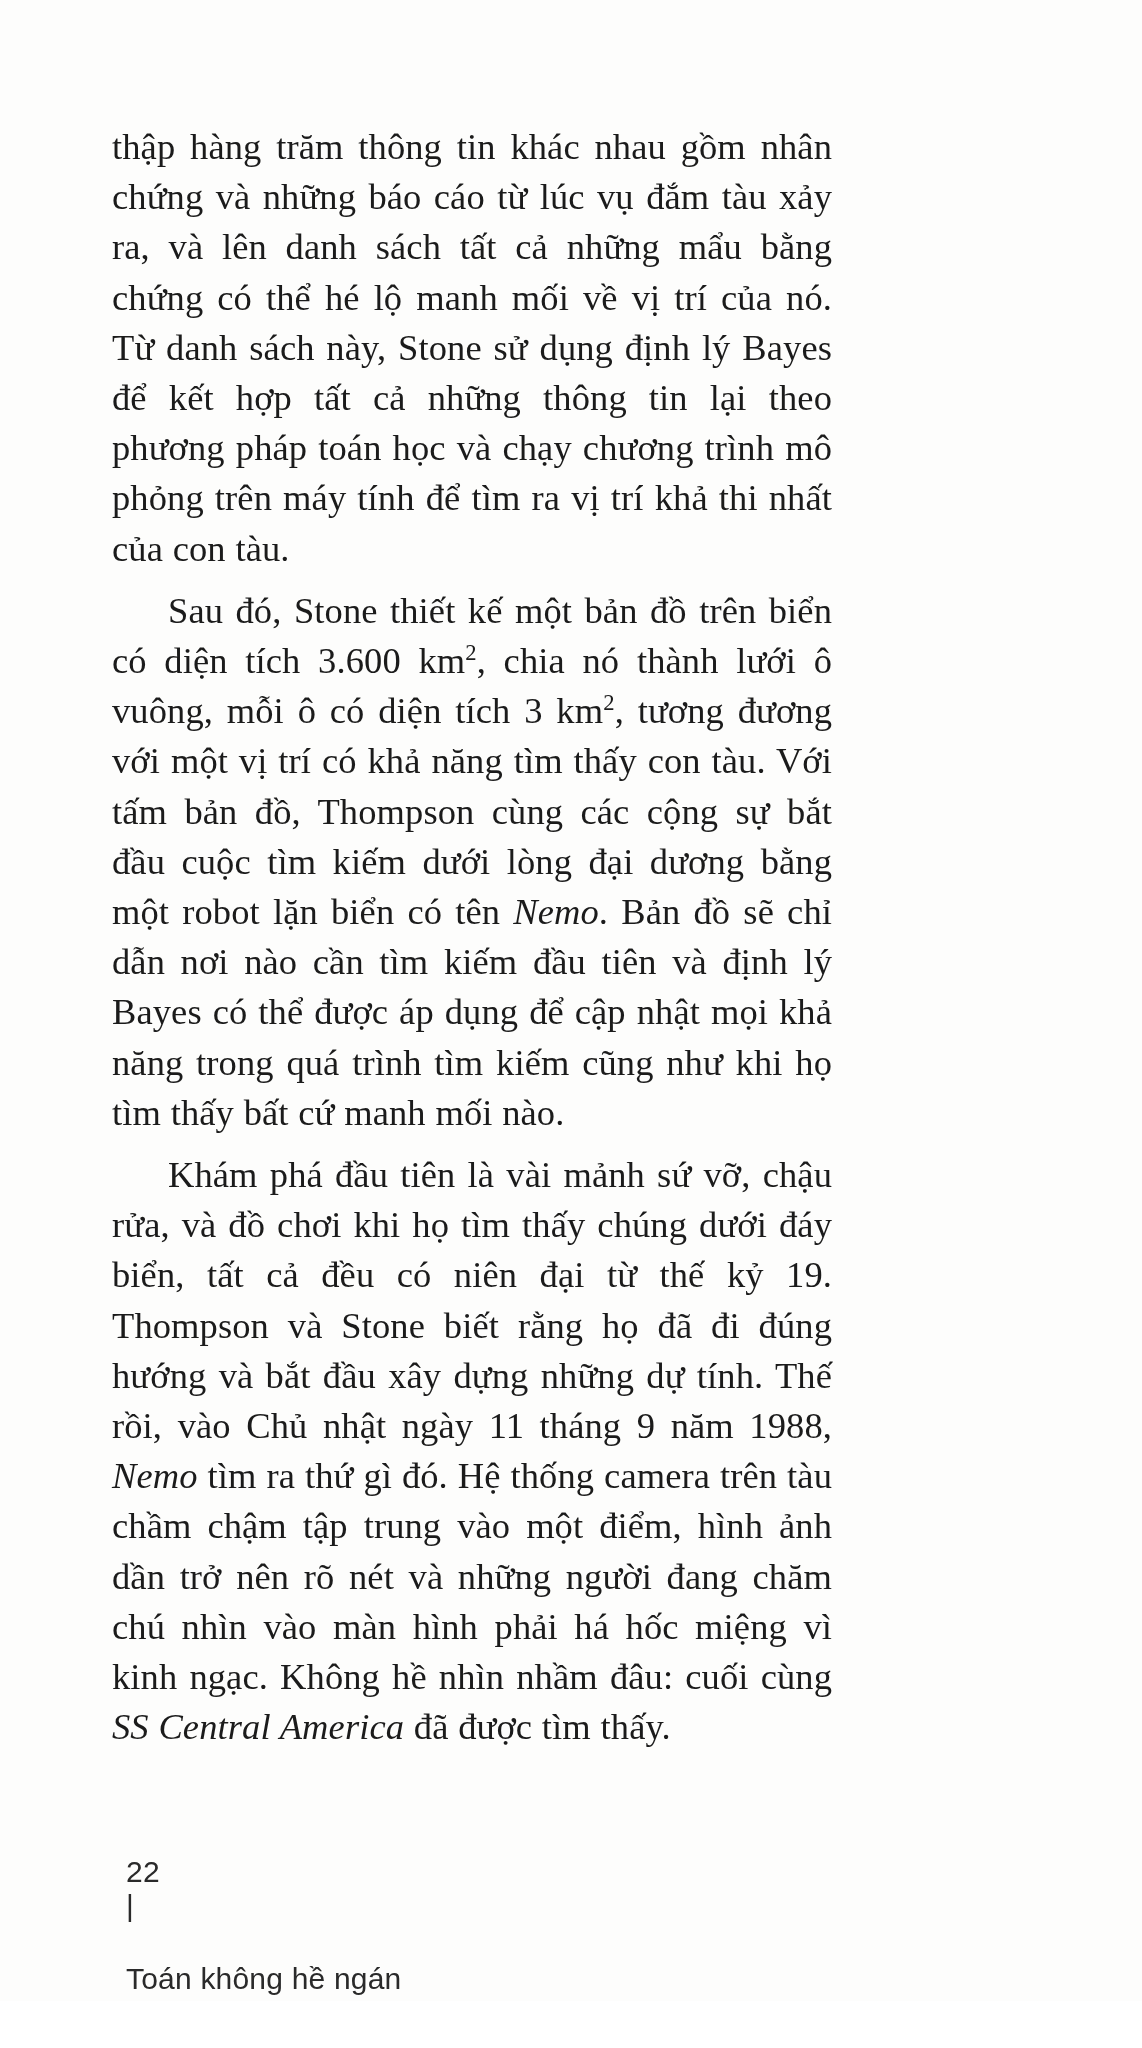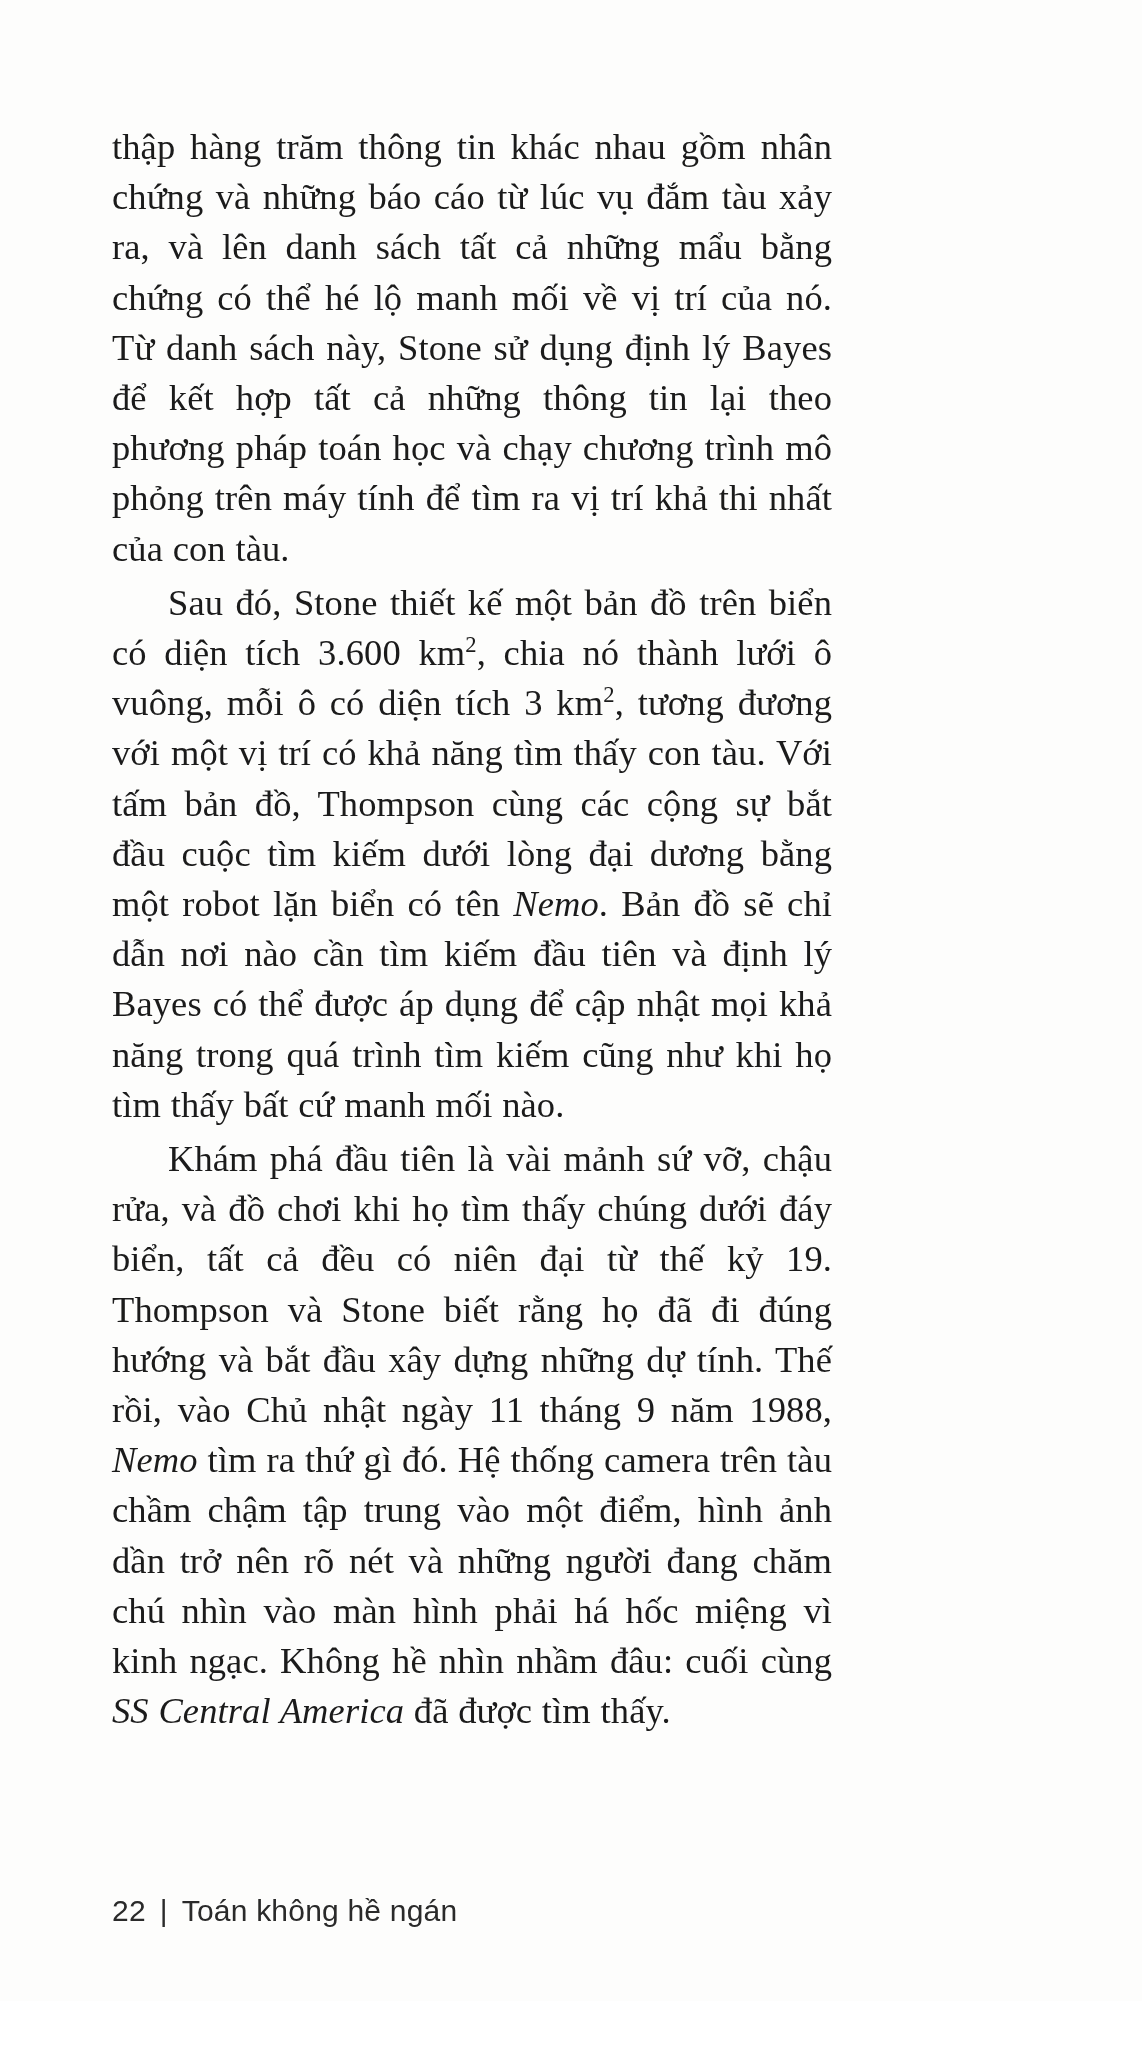--- a/index.html
+++ b/index.html
@@ -36,21 +36,21 @@
     line-height: 50.2px;
     text-align: justify;
     text-justify: inter-word;
     letter-spacing: 0.1px;
     word-spacing: 0.5px;
     color: #1b1b1b;
     -webkit-font-smoothing: antialiased;
   }
 
   .para + .para {
-    margin-top: 4px;
+    margin-top: 12px;
   }
 
   .para.indent {
     text-indent: 56px;
   }
 
   .para .it {
     font-style: italic;
   }
 
@@ -64,20 +64,21 @@
     position: absolute;
     left: 112px;
     top: 1855px;
     display: flex;
     align-items: baseline;
     gap: 0;
     font-family: "Liberation Sans", "DejaVu Sans", sans-serif;
     font-size: 30px;
     color: #2a2a2a;
     letter-spacing: 0.2px;
+    flex-direction: column;
   }
 
   .footer .page-number {
     font-family: "Liberation Sans", "DejaVu Sans", sans-serif;
     font-size: 30px;
   }
 
   .footer .sep {
     margin: 0 14px;
     color: #2a2a2a;

